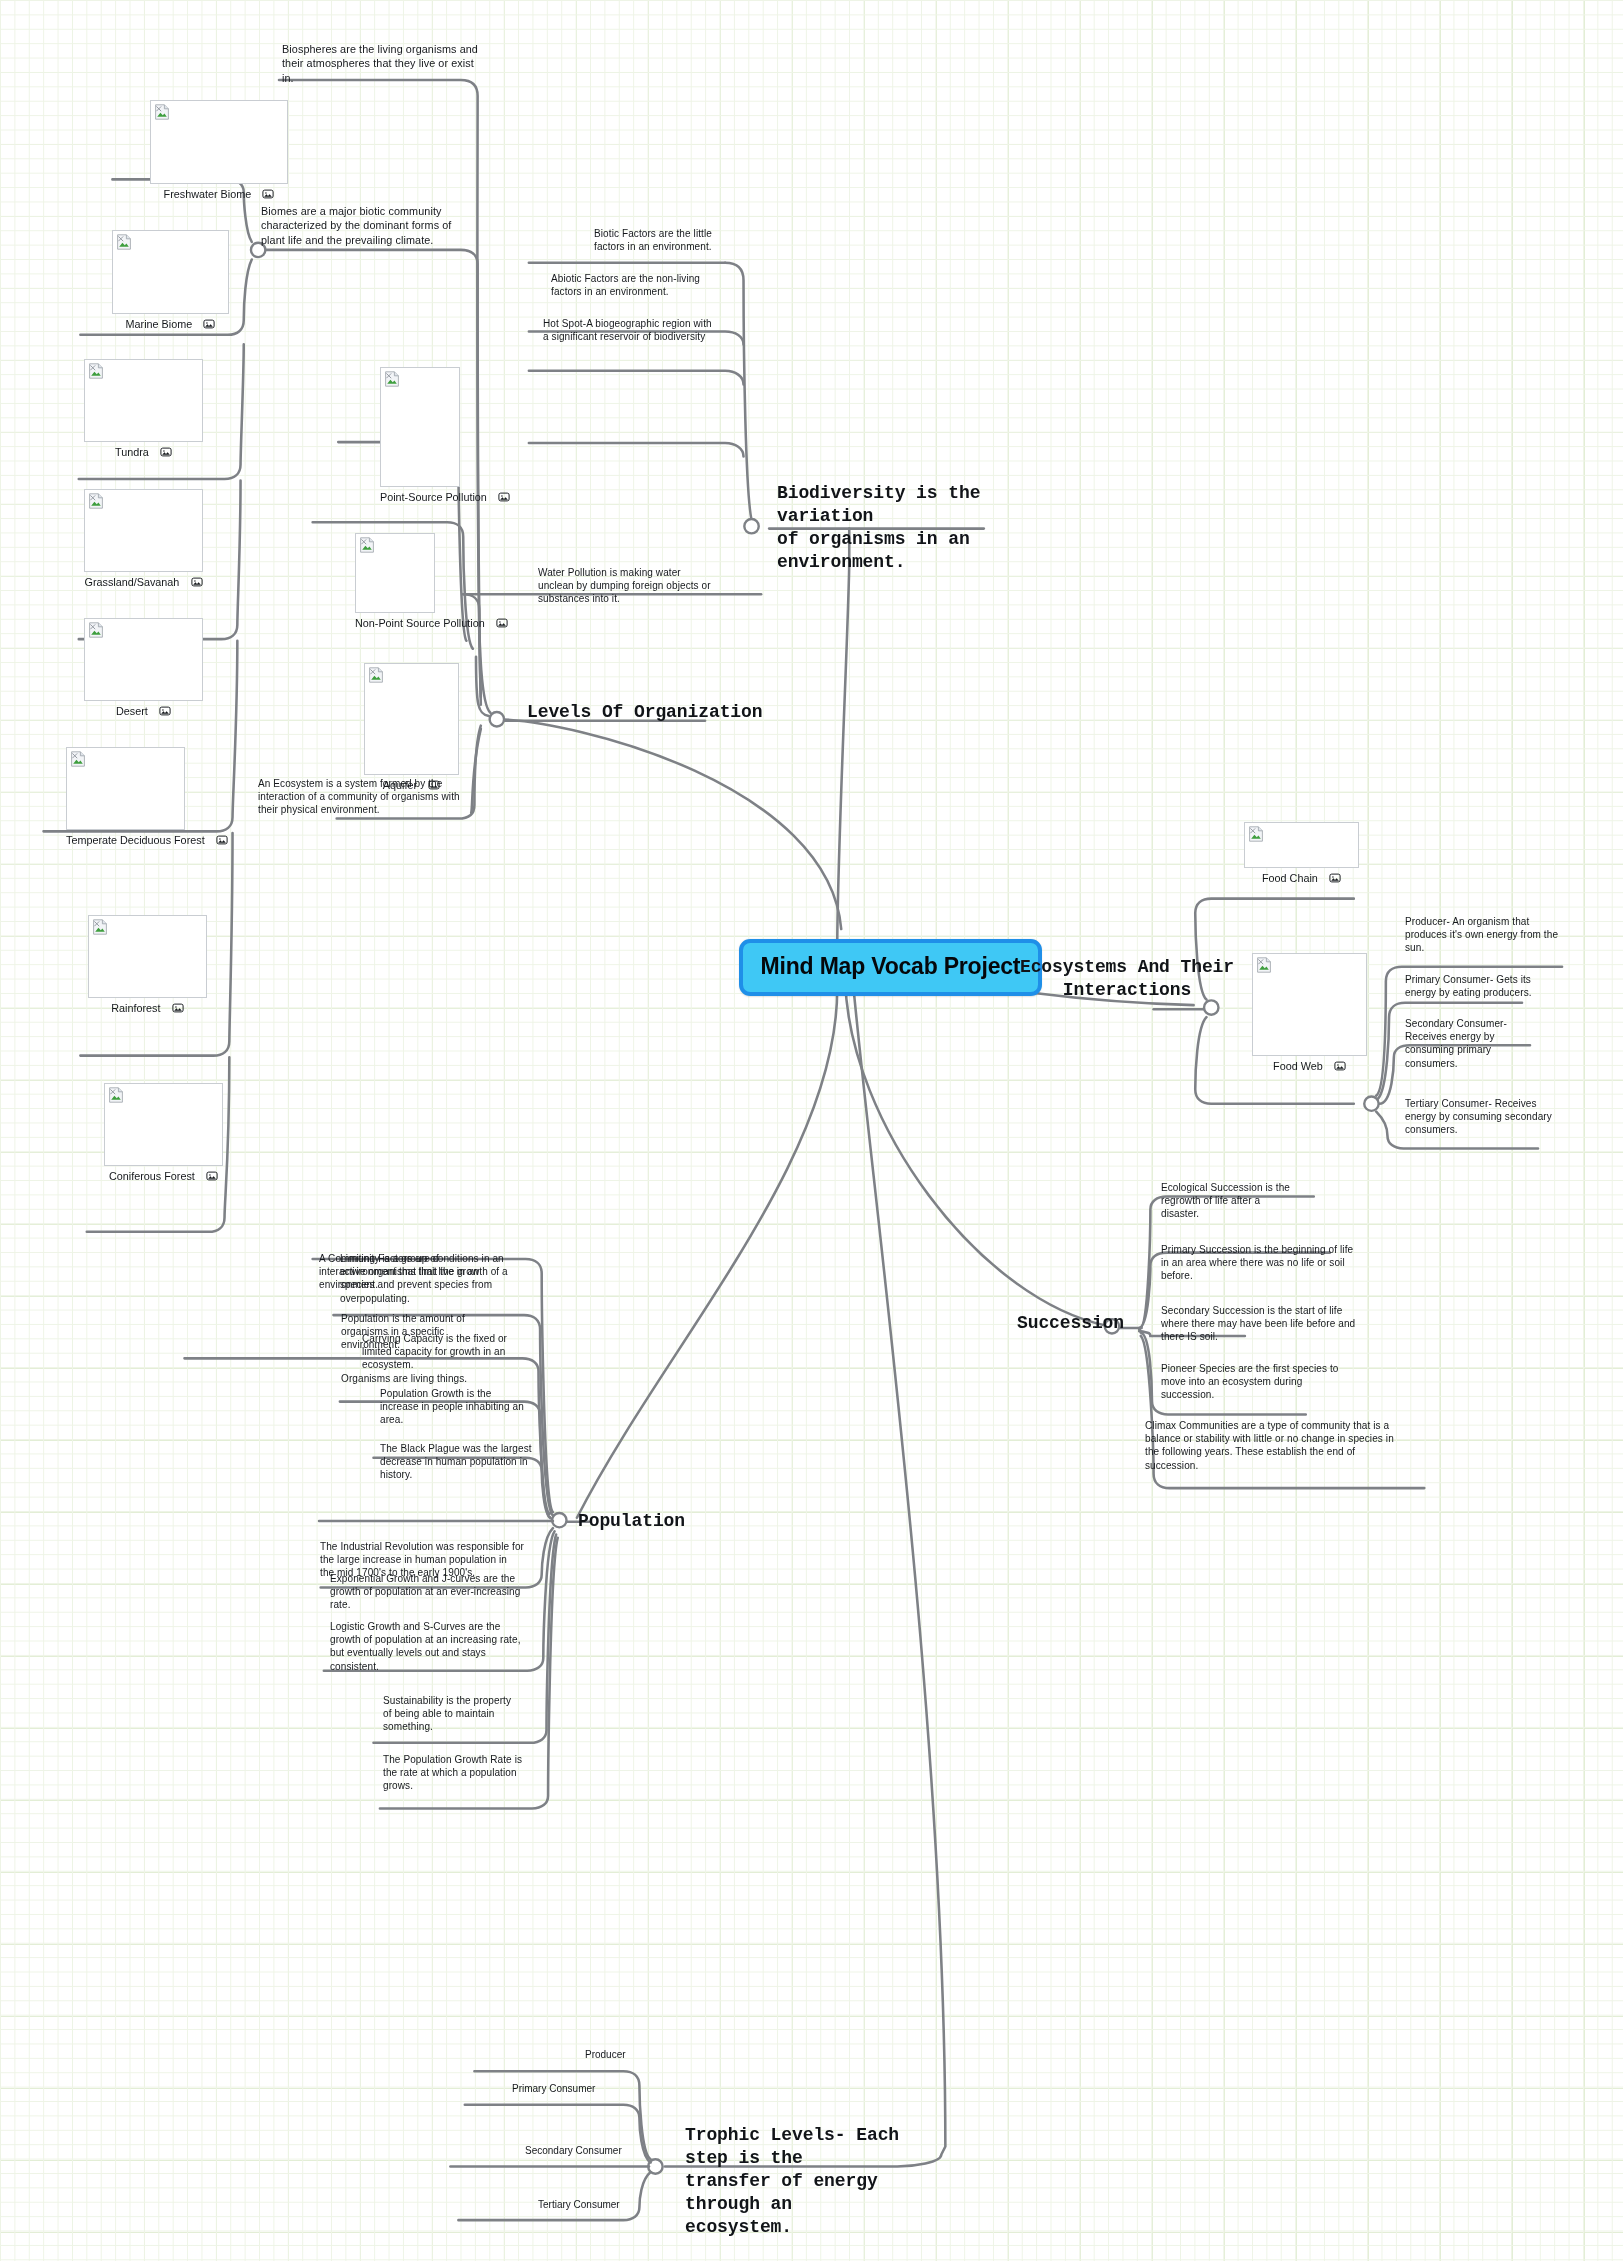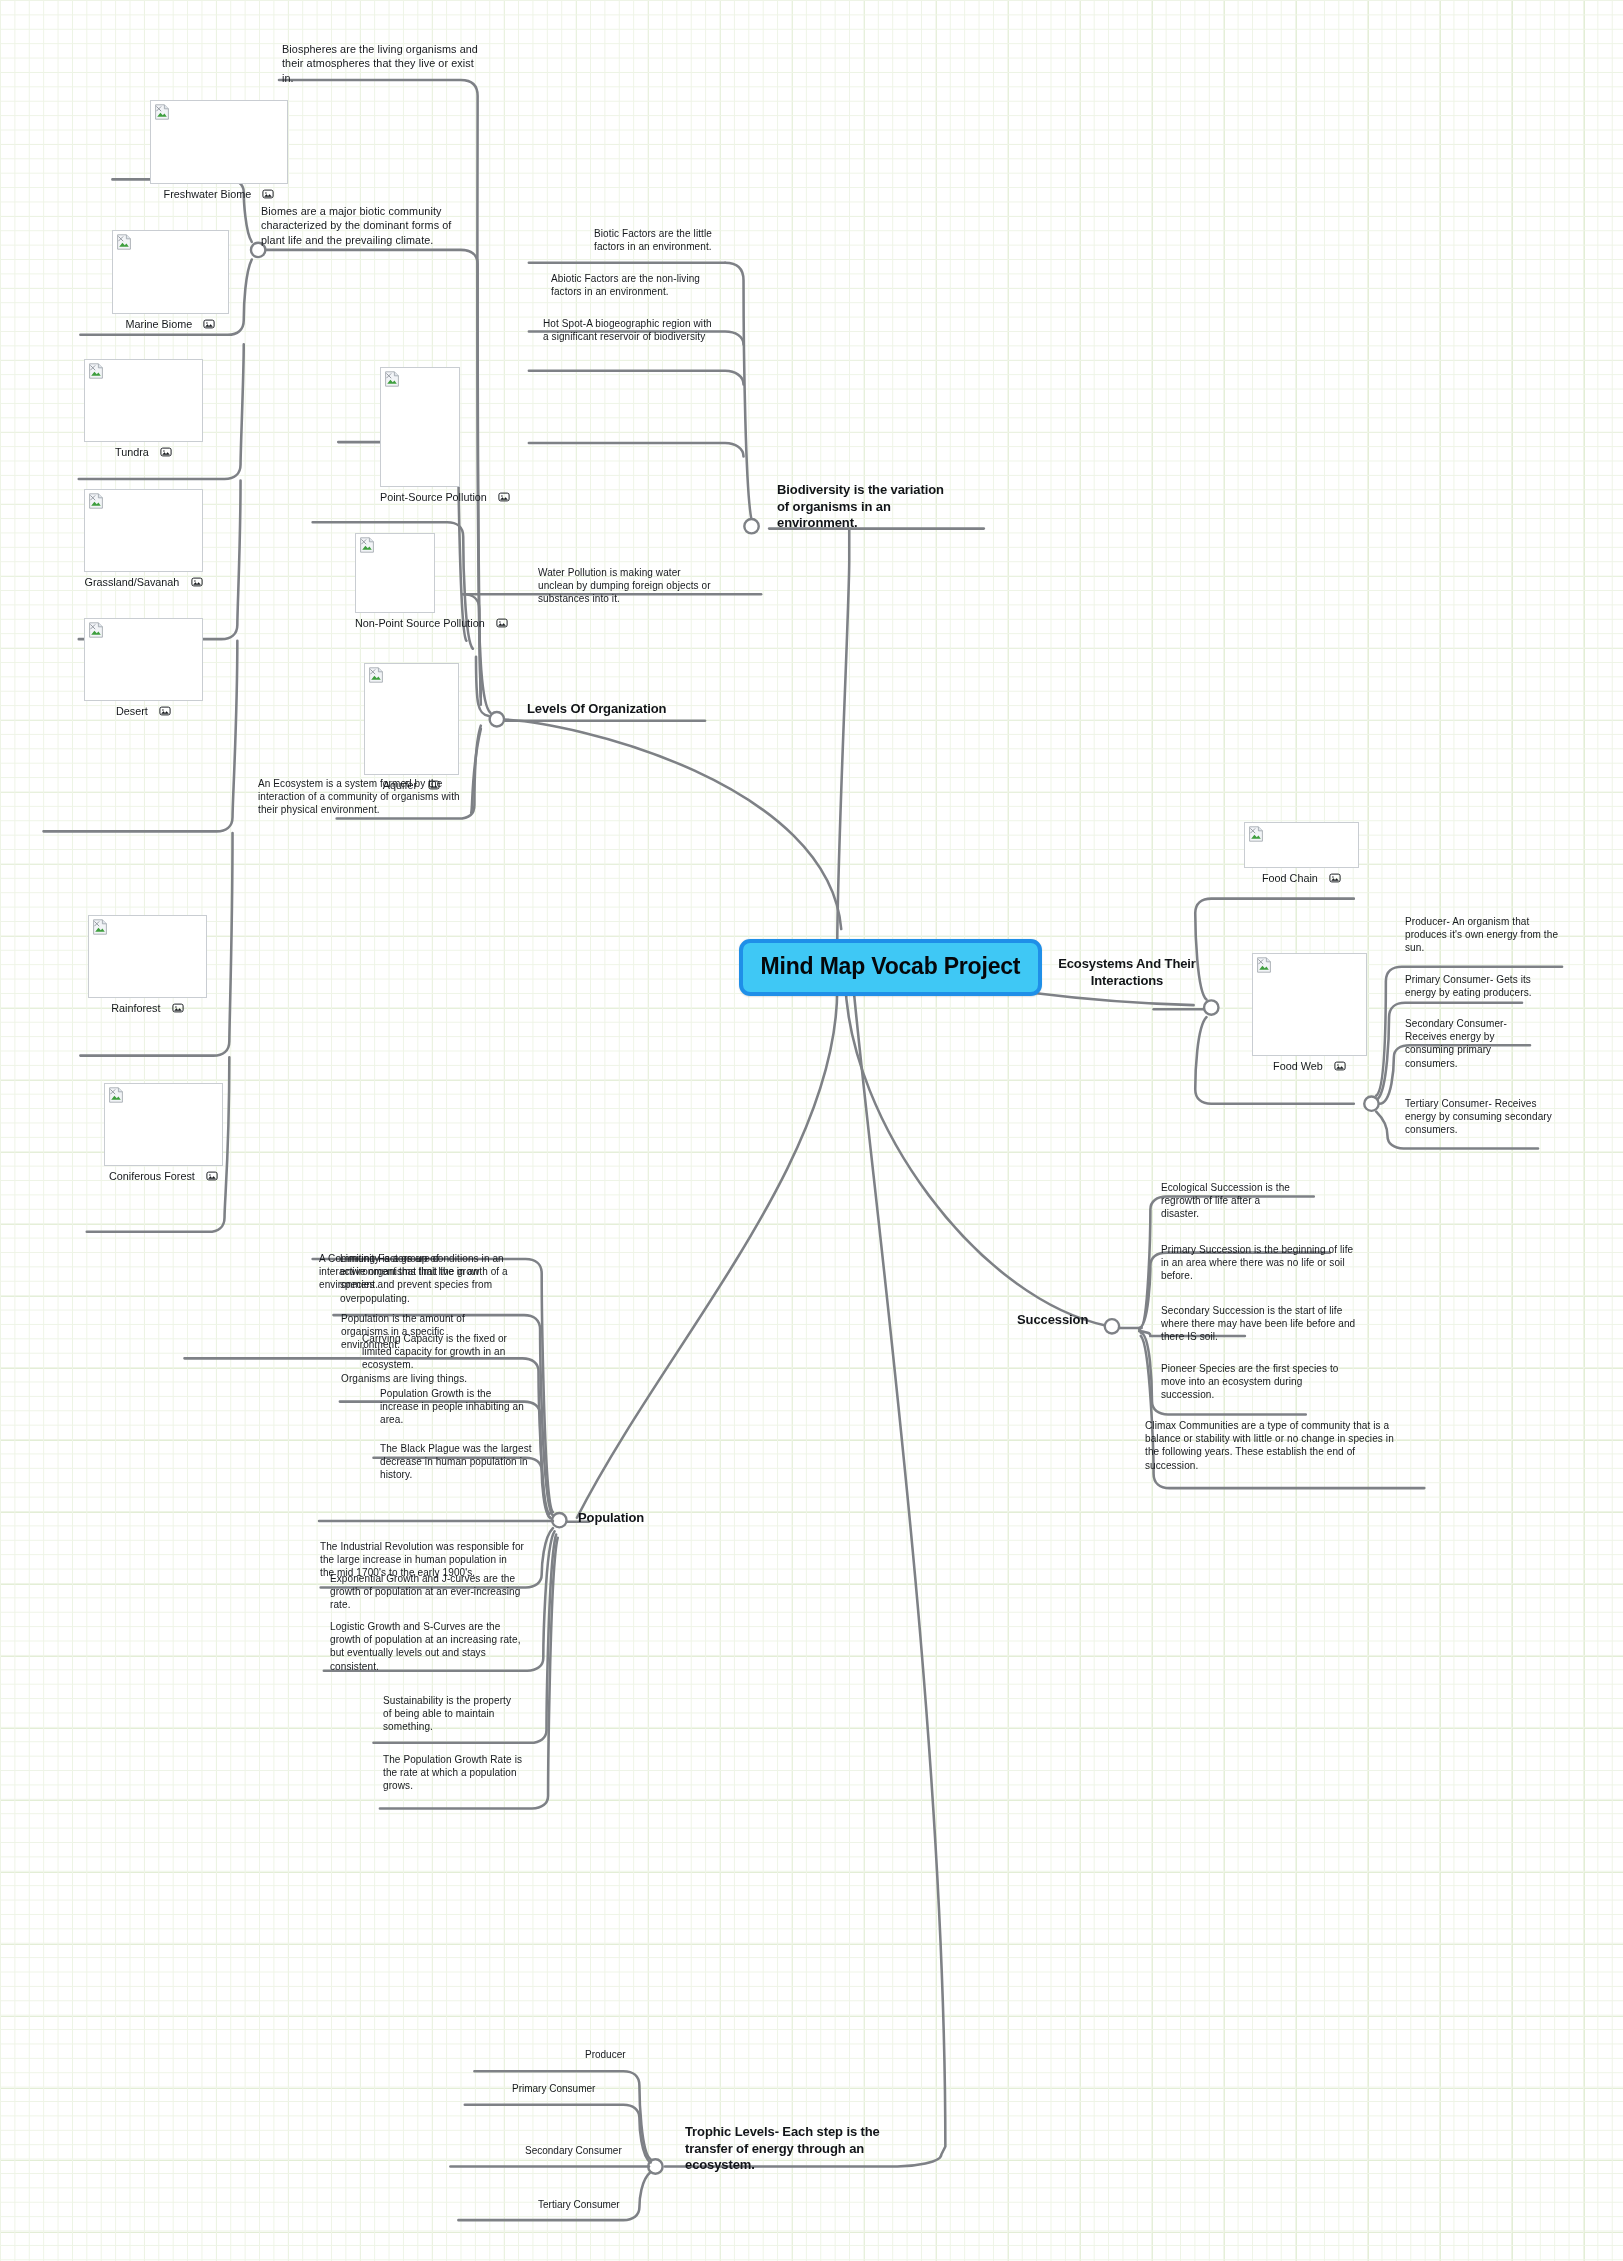--- a/index.html
+++ b/index.html
@@ -30,25 +30,26 @@
     font-size: 10.8px;
     line-height: 1.32;
     letter-spacing: 0.1px;
     white-space: pre-line;
   }
   .t-small { font-size: 10px; }
 
   .branch-label {
     position: absolute;
     font-weight: 700;
-    font-size: 13px;
+    font-size: 18px;
     line-height: 1.28;
     color: #111418;
     letter-spacing: -0.1px;
     white-space: pre-line;
+    font-family: Liberation Mono, monospace;
   }
 
   
   .root-node {
     position: absolute;
     background: #3fc8f5;
     border: 4.8px solid #1f8fe8;
     border-radius: 11.2px;
     padding: 10.4px 17.6px 12px 17.6px;
     font-weight: 700;
@@ -389,20 +390,38 @@
     <div class="img-caption">
       <span>Desert</span>
       <svg class="pic-badge" viewBox="0 0 20 20">
         <rect x="1.5" y="3.5" width="17" height="13" rx="3" fill="none" stroke="#15181c" stroke-width="1.6"></rect>
         <circle cx="6.6" cy="8.2" r="1.25" fill="#15181c"></circle>
         <path d="M3.6 14.6l3.8-4 2.6 2.7 2.6-2.9 3.9 4.2z" fill="#15181c"></path>
       </svg>
     </div>
   </div>
 
+  <div class="img-node" style="left:66px; top:747px;">
+    <div class="img-frame" style="width:119px; height:83px;">
+      <svg class="broken-img" viewBox="0 0 20 20">
+        <path d="M2 1h11l5 5v13H2z" fill="#f2f4f7" stroke="#9aa1a8" stroke-width="1"></path>
+        <path d="M13 1v5h5" fill="#dfe4ea" stroke="#9aa1a8" stroke-width="1"></path>
+        <path d="M4 16l4-5 3 3 2-2 3 4z" fill="#3f9e3f"></path>
+        <path d="M3 3l6 6M9 3l-6 6" stroke="#8a9098" stroke-width="1.1"></path>
+      </svg>
+    </div>
+    <div class="img-caption">
+      <span>Temperate Deciduous Forest</span>
+      <svg class="pic-badge" viewBox="0 0 20 20">
+        <rect x="1.5" y="3.5" width="17" height="13" rx="3" fill="none" stroke="#15181c" stroke-width="1.6"></rect>
+        <circle cx="6.6" cy="8.2" r="1.25" fill="#15181c"></circle>
+        <path d="M3.6 14.6l3.8-4 2.6 2.7 2.6-2.9 3.9 4.2z" fill="#15181c"></path>
+      </svg>
+    </div>
+  </div>
 
   <div class="img-node" style="left:88px; top:915px;">
     <div class="img-frame" style="width:119px; height:83px;">
       <svg class="broken-img" viewBox="0 0 20 20">
         <path d="M2 1h11l5 5v13H2z" fill="#f2f4f7" stroke="#9aa1a8" stroke-width="1"></path>
         <path d="M13 1v5h5" fill="#dfe4ea" stroke="#9aa1a8" stroke-width="1"></path>
         <path d="M4 16l4-5 3 3 2-2 3 4z" fill="#3f9e3f"></path>
         <path d="M3 3l6 6M9 3l-6 6" stroke="#8a9098" stroke-width="1.1"></path>
       </svg>
     </div>

